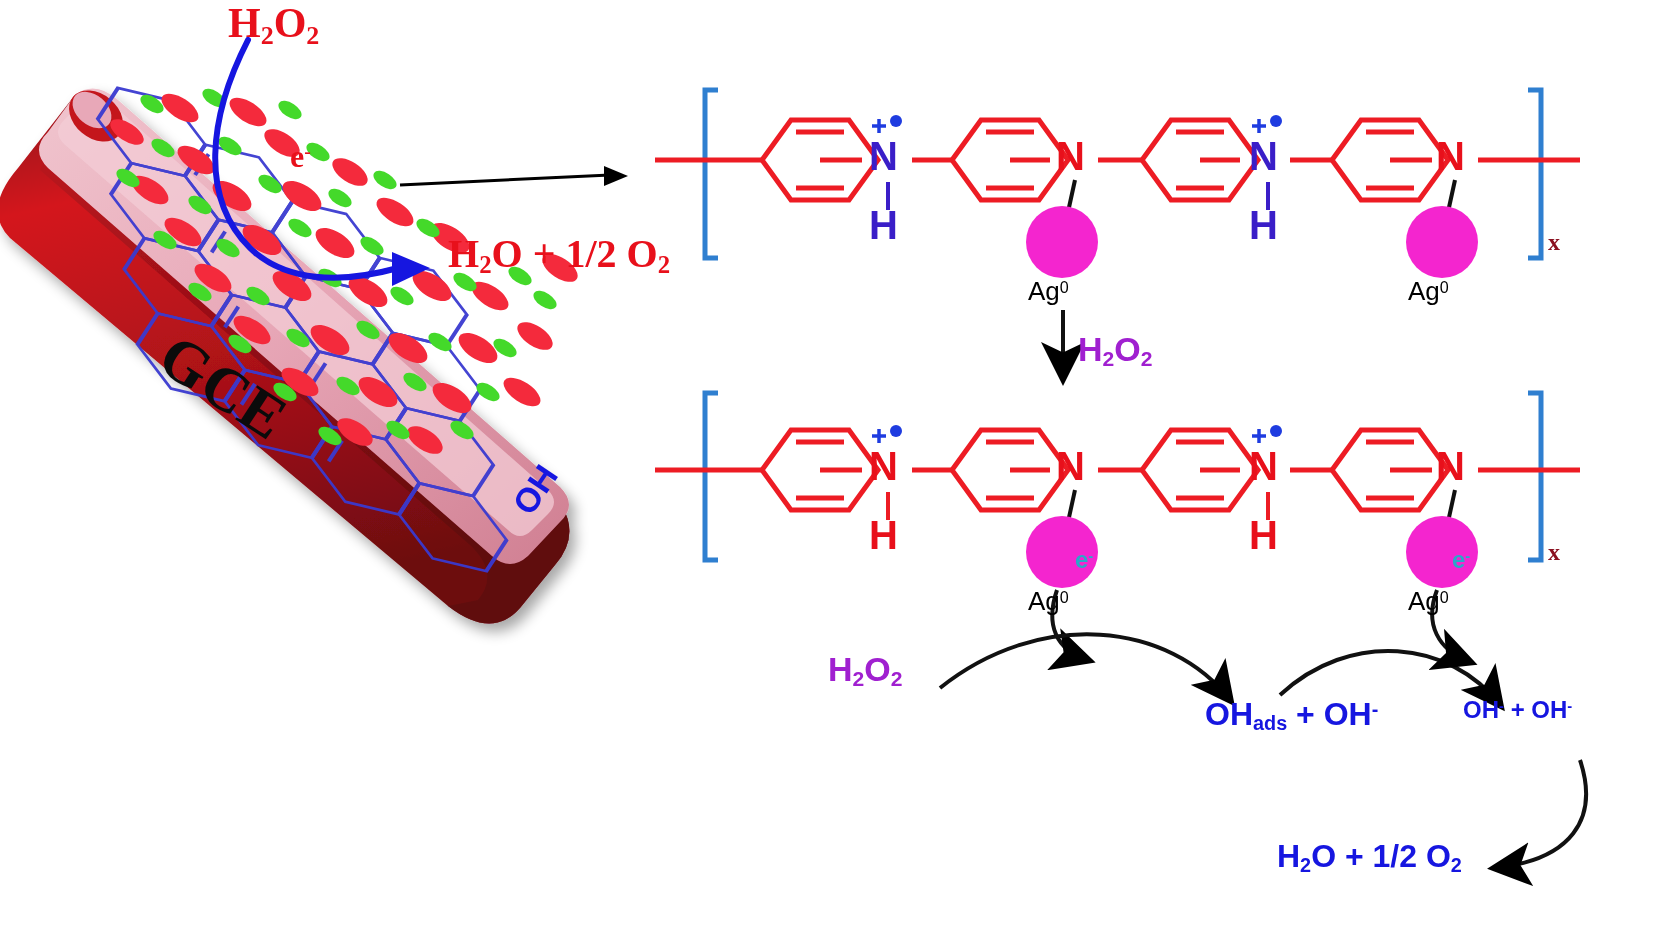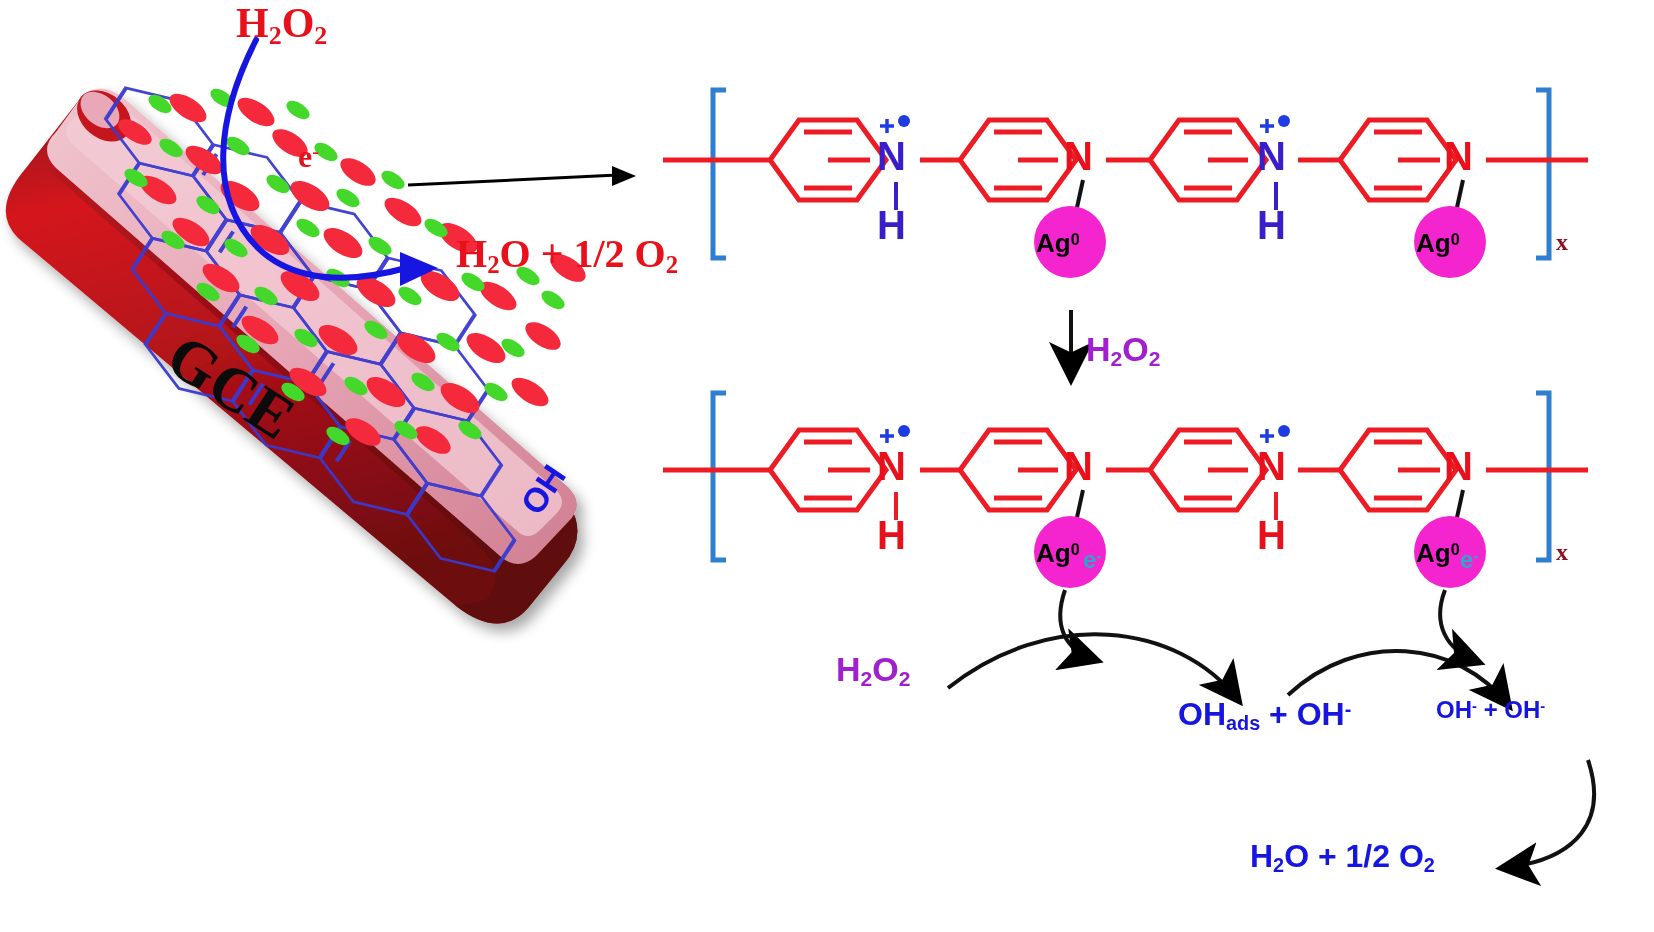--- a/index.html
+++ b/index.html
@@ -1,49 +1,49 @@
 <!DOCTYPE html>
 <html><head>
 <meta charset="utf-8">
 <title>H2O2 Sensing Mechanism Scheme</title>
 <style>
   html,body{margin:0;padding:0;background:#ffffff;}
   body{
     width:1654px;height:932px;position:relative;overflow:hidden;
     font-family:"Liberation Sans", sans-serif;
   }
-  .stage{position:absolute;left:8px;top:0;width:1603px;height:932px;}
+  .stage{position:absolute;left:0;top:0;width:1603px;height:932px;}
   svg.layer{position:absolute;left:0;top:0;width:1654px;height:932px;overflow:visible;}
 
   
   .lbl{position:absolute;white-space:nowrap;line-height:1;}
   .serif{font-family:"Liberation Serif", serif;font-weight:bold;}
   .sans{font-family:"Liberation Sans", sans-serif;font-weight:bold;}
   .red{color:#e8101b;}
-  .blue{color:#1616e0;}
+  .blue{color:#1616e0;margin-left:35px;}
   .purple{color:#a020d0;}
   .darkblue{color:#3a1ec8;}
   .teal{color:#2aa8c8;}
   sub{font-size:62%;vertical-align:-0.25em;}
   sup{font-size:62%;vertical-align:0.45em;}
 
   
   .gce-label{
     position:absolute;font-family:"Liberation Serif", serif;font-weight:bold;
     color:#0b0b0b;font-size:62px;letter-spacing:1px;
     transform:rotate(33deg);transform-origin:0 0;
   }
   .oh-rot{
     position:absolute;font-family:"Liberation Sans", sans-serif;font-weight:bold;
     color:#1616e0;font-size:34px;
     transform:rotate(-56deg);transform-origin:0 0;
   }
   .ag-label{
-    position:absolute;font-family:"Liberation Sans", sans-serif;font-weight:bold;
-    color:#000;font-size:26px;
+    position:absolute;font-family:"Liberation Sans", sans-serif;font-weight:normal;
+    color:#000;font-size:26px;margin-top:48px;
   }
 </style>
 </head>
 <body>
 
 <div class="stage">
 
   <svg class="layer" viewBox="0 0 1654 932">
     <defs>
       <linearGradient id="discTop" x1="0" y1="0" x2="1" y2="1">

